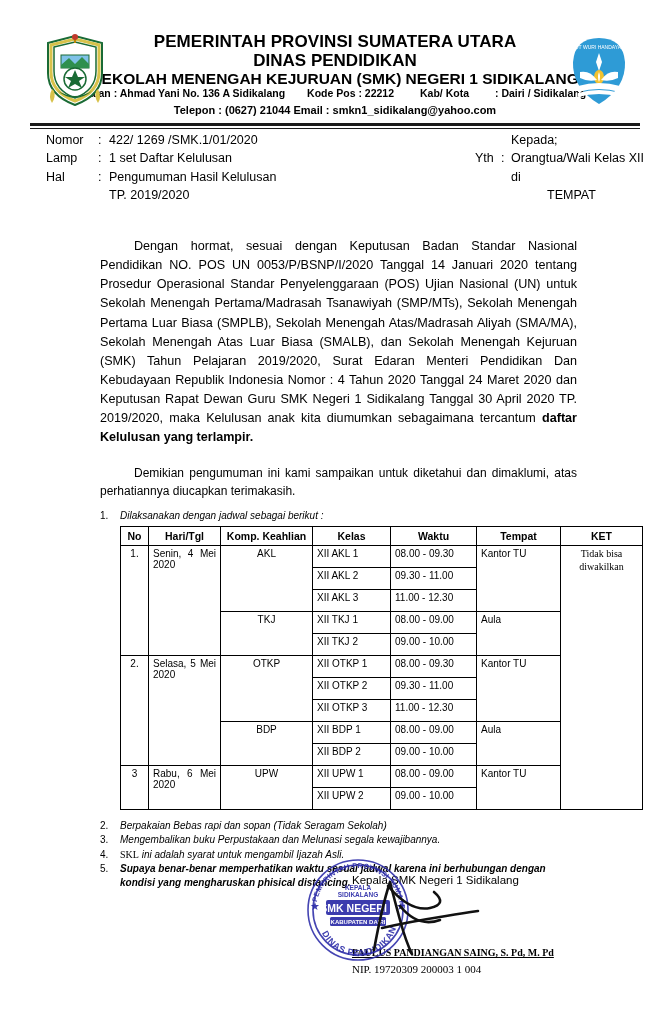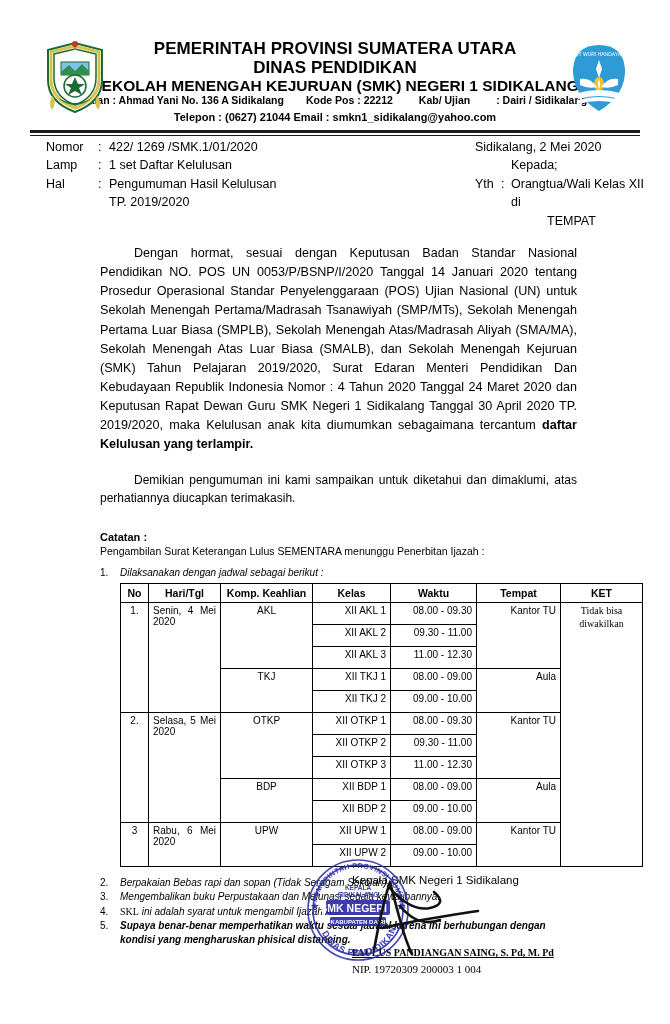--- a/index.html
+++ b/index.html
@@ -13,21 +13,21 @@
     font-family: "Liberation Sans", sans-serif;
     color: #000000;
     position: relative;
     overflow: hidden;
   }
   .page {
     position: relative;
     width: 670px;
     height: 1024px;
     box-sizing: border-box;
-    padding: 7px 30px;
+    padding: 0 30px;
   }
 
   
   .letterhead {
     position: relative;
     padding-top: 32px;
     height: 108px;
     box-sizing: border-box;
   }
   .logo-left {
@@ -190,21 +190,21 @@
     padding: 2px 4px;
     vertical-align: top;
   }
   table.sched th {
     font-weight: bold;
     text-align: center;
     padding: 3px 2px;
     font-size: 10.5px;
   }
   td.c { text-align: center; }
-  td.l { text-align: right; }
+  td.l { text-align: left; }
   td.j { text-align: justify; text-align-last: justify; }
   td.ket {
     text-align: center;
     vertical-align: middle;
     font-family: "Liberation Serif", serif;
     font-size: 12px;
     line-height: 1.25;
   }
   .col-no     { width: 28px; }
   .col-hari   { width: 72px; }
@@ -274,21 +274,21 @@
       <path d="M10 56 Q6 64 10 70 Q14 64 12 58 Z" fill="#d8c24a"></path>
       <path d="M56 56 Q60 64 56 70 Q52 64 54 58 Z" fill="#d8c24a"></path>
       <path d="M16 58 Q33 72 50 58 Q33 68 16 58 Z" fill="#1a6b35"></path>
     </svg>
 
     <div class="lh-text">
       <div class="lh-l1">PEMERINTAH PROVINSI SUMATERA UTARA</div>
       <div class="lh-l2">DINAS PENDIDIKAN</div>
       <div class="lh-l3">SEKOLAH MENENGAH KEJURUAN (SMK) NEGERI 1 SIDIKALANG</div>
       <div class="lh-addr">
-        <span class="g1">Jalan : Ahmad Yani No. 136 A Sidikalang</span><span class="g2">Kode Pos : 22212</span><span class="g3">Kab/ Ujian</span><span>: Dairi / Sidikalang</span>
+        <span class="g1">Jalan : Ahmad Yani No. 136 A Sidikalang</span><span class="g2">Kode Pos : 22212</span><span class="g3">Kab/ Kota</span><span>: Dairi / Sidikalang</span>
       </div>
       <div class="lh-tel">Telepon : (0627) 21044 Email : smkn1_sidikalang@yahoo.com</div>
     </div>
 
     <svg class="logo-right" viewBox="0 0 62 70">
       <path d="M31 2 Q55 2 57 26 Q58 52 31 68 Q4 52 5 26 Q7 2 31 2 Z" fill="#2e9bd6"></path>
       <text x="31" y="13" font-family="Liberation Sans, sans-serif" font-size="5" fill="#ffffff" text-anchor="middle">TUT WURI HANDAYANI</text>
       <path d="M31 17 L34 26 L31 35 L28 26 Z" fill="#ffffff"></path>
       <ellipse cx="31" cy="41" rx="5" ry="7" fill="#f2c230"></ellipse>
       <path d="M31 36 Q33 41 31 46 Q29 41 31 36 Z" fill="#ffffff"></path>
@@ -315,41 +315,36 @@
       </div>
       <div class="meta-row">
         <span class="meta-key">Hal</span>
         <span class="meta-sep">:</span>
         <span class="meta-val">Pengumuman Hasil Kelulusan</span>
       </div>
       <div class="meta-sub">TP. 2019/2020</div>
     </div>
 
     <div class="meta-right">
-      <div>Sidikalang, 2 Mei 2020</div>
       <div class="mr-indent">Kepada;</div>
       <div class="mr-row">
         <span class="mr-key">Yth</span>
         <span class="mr-sep">:</span>
         <span>Orangtua/Wali Kelas XII</span>
       </div>
       <div class="mr-indent">di</div>
       <div class="mr-tempat">TEMPAT</div>
     </div>
   </div>
 
   <div class="body-block">
     <div class="para"><span>Dengan hormat, sesuai dengan Keputusan Badan Standar Nasional Pendidikan  NO. POS UN 0053/P/BSNP/I/2020 Tanggal 14 Januari 2020 tentang Prosedur Operasional Standar Penyelenggaraan (POS) Ujian Nasional (UN) untuk Sekolah Menengah Pertama/Madrasah Tsanawiyah (SMP/MTs), Sekolah Menengah Pertama Luar Biasa (SMPLB), Sekolah Menengah Atas/Madrasah Aliyah (SMA/MA), Sekolah Menengah Atas Luar Biasa (SMALB), dan Sekolah Menengah Kejuruan (SMK) Tahun Pelajaran 2019/2020, Surat Edaran Menteri Pendidikan  Dan Kebudayaan Republik Indonesia Nomor : 4 Tahun 2020 Tanggal 24 Maret 2020 dan  Keputusan Rapat Dewan Guru SMK Negeri 1 Sidikalang Tanggal 30 April 2020 TP. 2019/2020, maka Kelulusan anak kita diumumkan sebagaimana tercantum </span><span class="b">daftar Kelulusan yang terlampir.</span></div>
     <div class="para2">Demikian pengumuman ini kami sampaikan untuk diketahui dan dimaklumi, atas perhatiannya diucapkan terimakasih.</div>
   </div>
 
-  <div class="catatan">
-    <div class="catatan-title">Catatan :</div>
-    <div class="catatan-sub">Pengambilan Surat Keterangan Lulus SEMENTARA menunggu Penerbitan Ijazah :</div>
-  </div>
 
   <div class="notes">
     <div class="note-item note-first">
       <span class="note-num">1.</span>
       <span class="note-txt it">Dilaksanakan dengan jadwal sebagai berikut :</span>
     </div>
   </div>
 
   <div class="tbl-wrap">
     <table class="sched">

